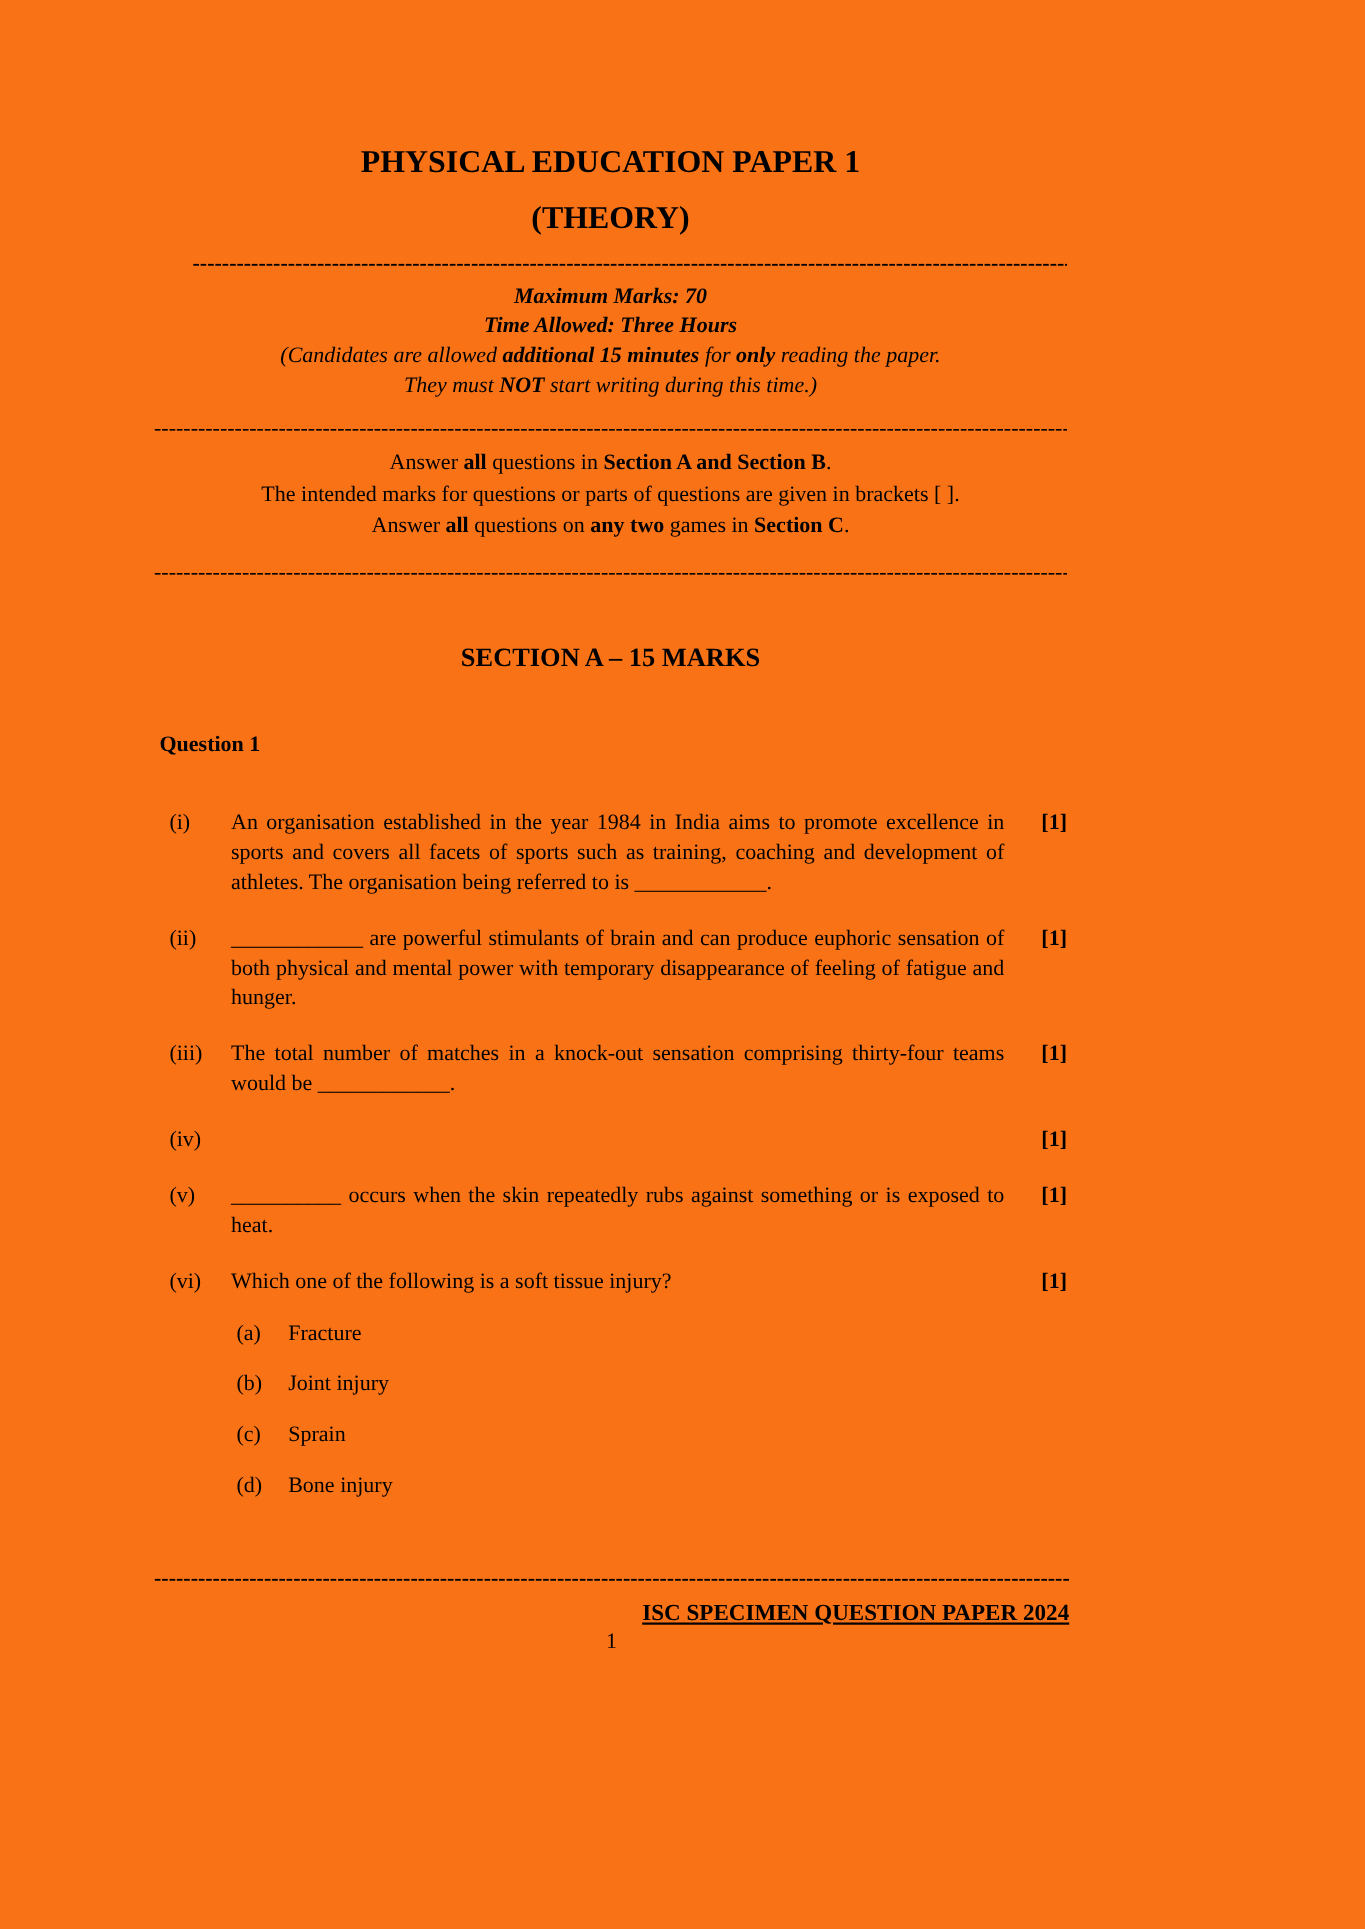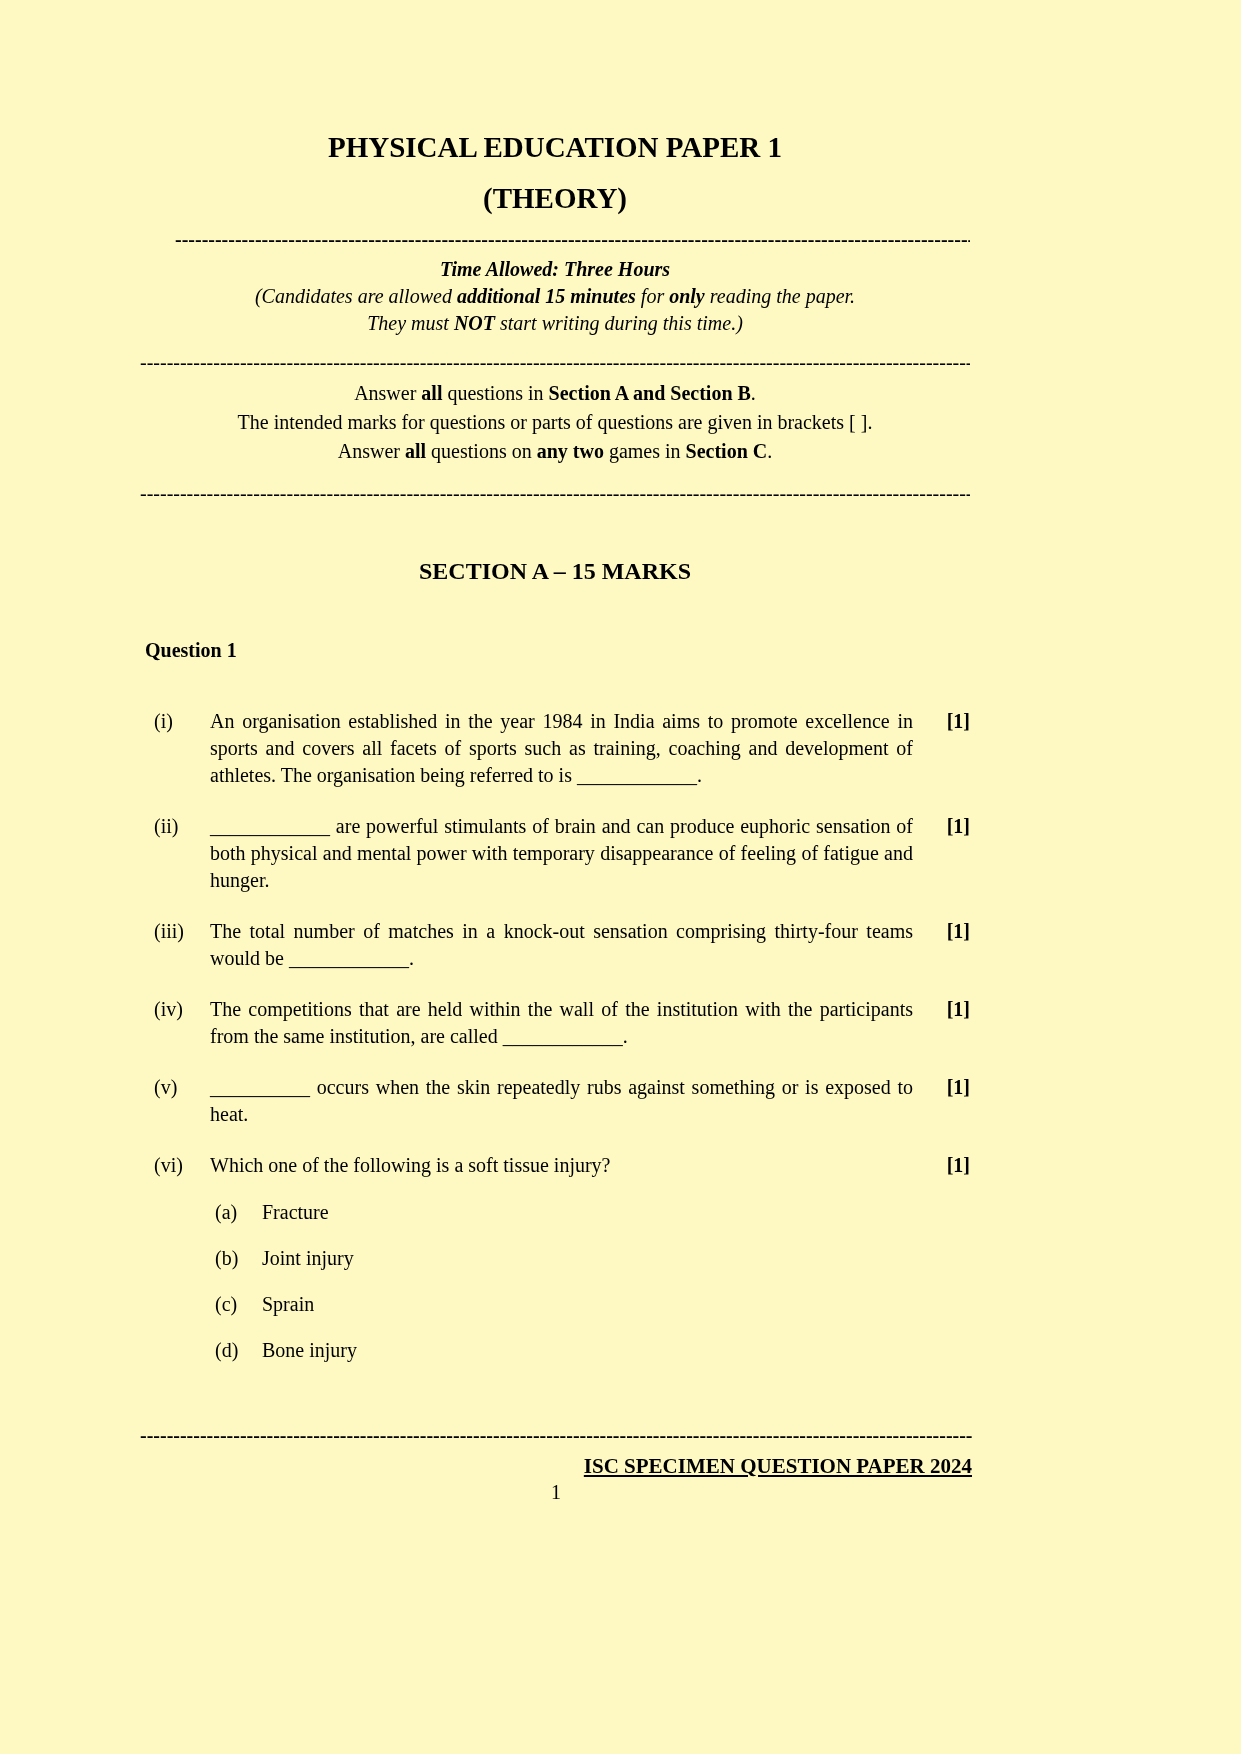--- a/index.html
+++ b/index.html
@@ -1,21 +1,21 @@
 <!DOCTYPE html>
 <html><head>
 <meta charset="utf-8">
 <style>
   * { box-sizing: border-box; margin: 0; padding: 0; }
   html, body { background: #ffffff; }
   .page {
     position: relative;
     width: 1241px;
     height: 1754px;
-    background: #fef9c3;
+    background: #f97316;
     color: #000000;
     font-family: "Liberation Serif", "DejaVu Serif", serif;
     font-size: 20px;
     overflow: hidden;
   }
   .content {
     position: absolute;
     left: 140px;
     top: 0;
     width: 830px;
@@ -128,20 +128,21 @@
 
 <div class="page">
   <div class="content">
 
     <div class="title">PHYSICAL EDUCATION PAPER 1</div>
     <div class="subtitle">(THEORY)</div>
 
     <div class="rule thick inset rule-1">------------------------------------------------------------------------------------------------------------------------------------------------------</div>
 
     <div class="meta">
+      <div class="strong-line">Maximum Marks: 70</div>
       <div class="strong-line">Time Allowed: Three Hours</div>
       <div class="note"><span>(Candidates are allowed </span><b>additional 15 minutes</b><span> for </span><b>only</b><span> reading the paper.</span></div>
       <div class="note"><span>They must </span><b>NOT</b><span> start writing during this time.)</span></div>
     </div>
 
     <div class="rule thin rule-2">----------------------------------------------------------------------------------------------------------------------------------------------------------------</div>
 
     <div class="instructions">
       <div><span>Answer </span><b>all</b><span> questions in </span><b>Section A and Section B</b><span>.</span></div>
       <div>The intended marks for questions or parts of questions are given in brackets [ ].</div>
@@ -169,21 +170,20 @@
       </div>
 
       <div class="q-item">
         <div class="q-num">(iii)</div>
         <div class="q-text">The total number of matches in a knock-out sensation comprising thirty-four teams would be ____________.</div>
         <div class="q-marks">[1]</div>
       </div>
 
       <div class="q-item">
         <div class="q-num">(iv)</div>
-        <div class="q-text">The competitions that are held within the wall of the institution with the participants from the same institution, are called ____________.</div>
         <div class="q-marks">[1]</div>
       </div>
 
       <div class="q-item">
         <div class="q-num">(v)</div>
         <div class="q-text">__________ occurs when the skin repeatedly rubs against something or is exposed to heat.</div>
         <div class="q-marks">[1]</div>
       </div>
 
       <div class="q-item">

